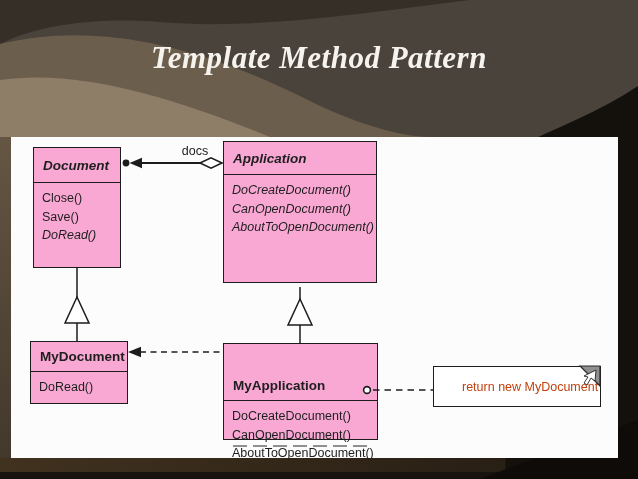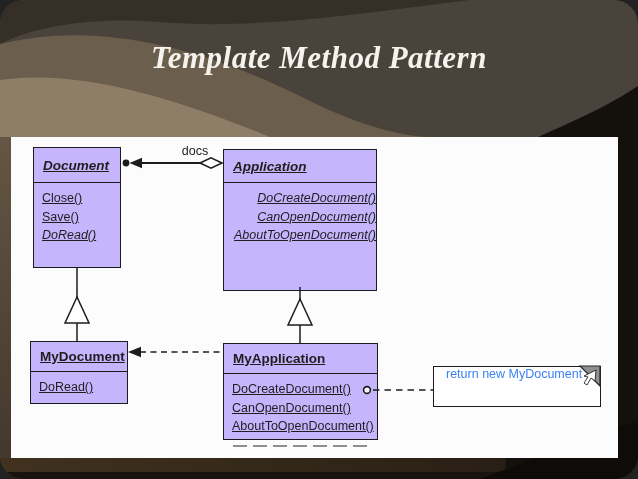--- a/index.html
+++ b/index.html
@@ -1,44 +1,44 @@
 <!DOCTYPE html>
 <html><head>
 <meta charset="utf-8">
 <style>
   html,body{margin:0;padding:0;background:#222;}
   .slide{position:relative;width:638px;height:479px;overflow:hidden;
-         font-family:"Liberation Sans",sans-serif;border-radius:24px;}
+         font-family:"Liberation Sans",sans-serif;}
   .bg{position:absolute;inset:0;z-index:0;}
   .slide-title{position:absolute;left:0;top:40px;width:100%;text-align:center;
        z-index:2;color:#f6f3ee;font-family:"Liberation Serif",serif;
        font-size:31px;font-weight:bold;font-style:italic;letter-spacing:.5px;}
   .panel{position:absolute;left:11px;top:137px;width:607px;height:321px;
        background:#fcfcfc;z-index:3;}
-  .cls{position:absolute;background:#c4b5fd;border:1.6px solid #1c1c1c;
-       box-sizing:border-box;z-index:4;color:#1e1e1e;text-decoration:underline;}
+  .cls{position:absolute;background:#f9a8d4;border:1.6px solid #1c1c1c;
+       box-sizing:border-box;z-index:4;color:#1e1e1e;}
   .cls-title{display:flex;align-items:center;padding-left:9px;
        border-bottom:1.6px solid #1c1c1c;font-weight:bold;font-size:13.5px;
        box-sizing:border-box;}
   .cls-title.abstract{font-style:italic;}
   .cls-body{padding:6px 0 0 8px;font-size:12.5px;}
   .m{line-height:18.5px;white-space:nowrap;}
   .m.it{font-style:italic;}
   .note{position:absolute;background:#fff;border:1.5px solid #1c1c1c;
-       box-sizing:border-box;z-index:4;display:flex;
-       font-size:12.5px;color:#3b82f6;padding-left:12px;}
+       box-sizing:border-box;z-index:4;display:flex;align-items:center;
+       font-size:12.5px;color:#c2410c;padding-left:28px;}
   .overlay{position:absolute;inset:0;z-index:5;pointer-events:none;}
   #document-class    {left:22px; top:10px;  width:88px;  height:121px;}
   #document-class    .cls-title{height:35px;}
-  #application-class {left:212px;top:12px;   width:154px; height:142px;text-align:right;}
+  #application-class {left:212px;top:4px;   width:154px; height:142px;}
   #application-class .cls-title{height:33px;}
   #mydocument-class  {left:19px; top:204px; width:98px;  height:63px;}
   #mydocument-class  .cls-title{height:30px;}
   #myapplication-class{left:212px;top:206px;width:155px; height:97px;}
-  #myapplication-class .cls-title{height:30px;}
+  #myapplication-class .cls-title{height:30px;margin-top:27px;}
   #note-box{left:422px;top:229px;width:168px;height:41px;}
 </style>
 </head>
 <body>
 
 <div class="slide">
 
   <svg class="bg" width="638" height="479" viewBox="0 0 638 479">
     <defs>
       <linearGradient id="leftstrip" x1="0" y1="0" x2="0" y2="1">

